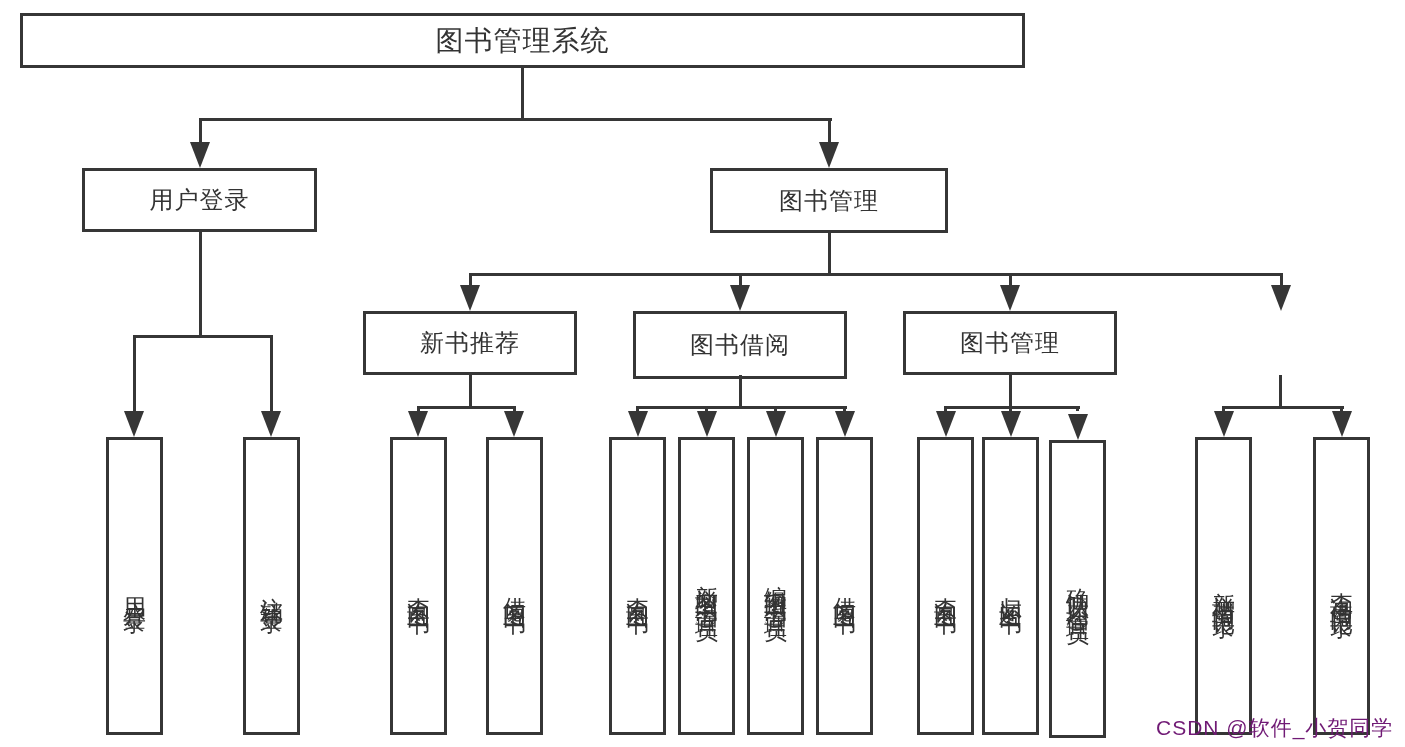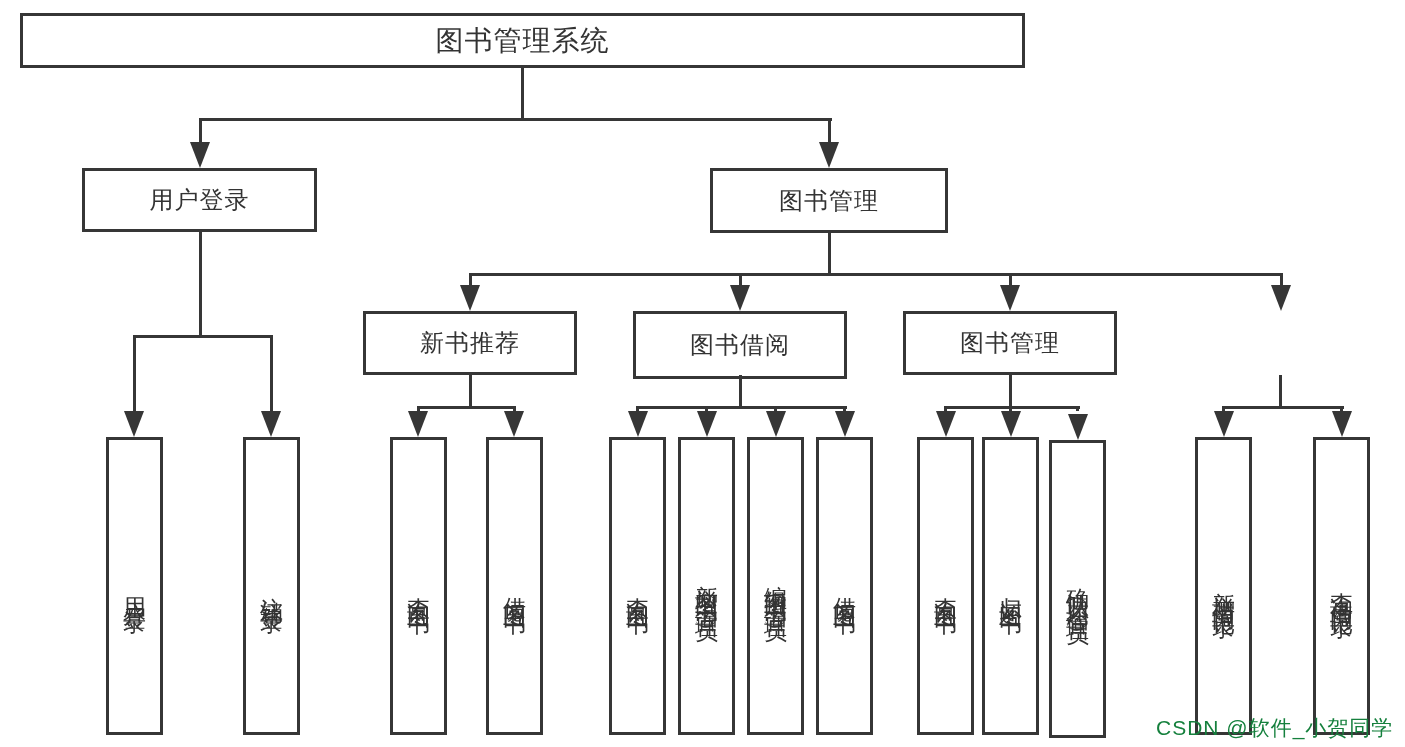--- a/index.html
+++ b/index.html
@@ -35,21 +35,21 @@
     position:absolute;
     width:0;height:0;
     border-left:10px solid transparent;
     border-right:10px solid transparent;
     border-top:26px solid #363636;
   }
   .watermark{
     position:absolute;
     left:1156px;top:714px;
     font-size:21px;
-    color:#15803d;
+    color:#701a75;
     letter-spacing:1px;
     white-space:nowrap;
     z-index:5;
   }
 </style>
 </head>
 <body>
 
 <div id="stage">
 

